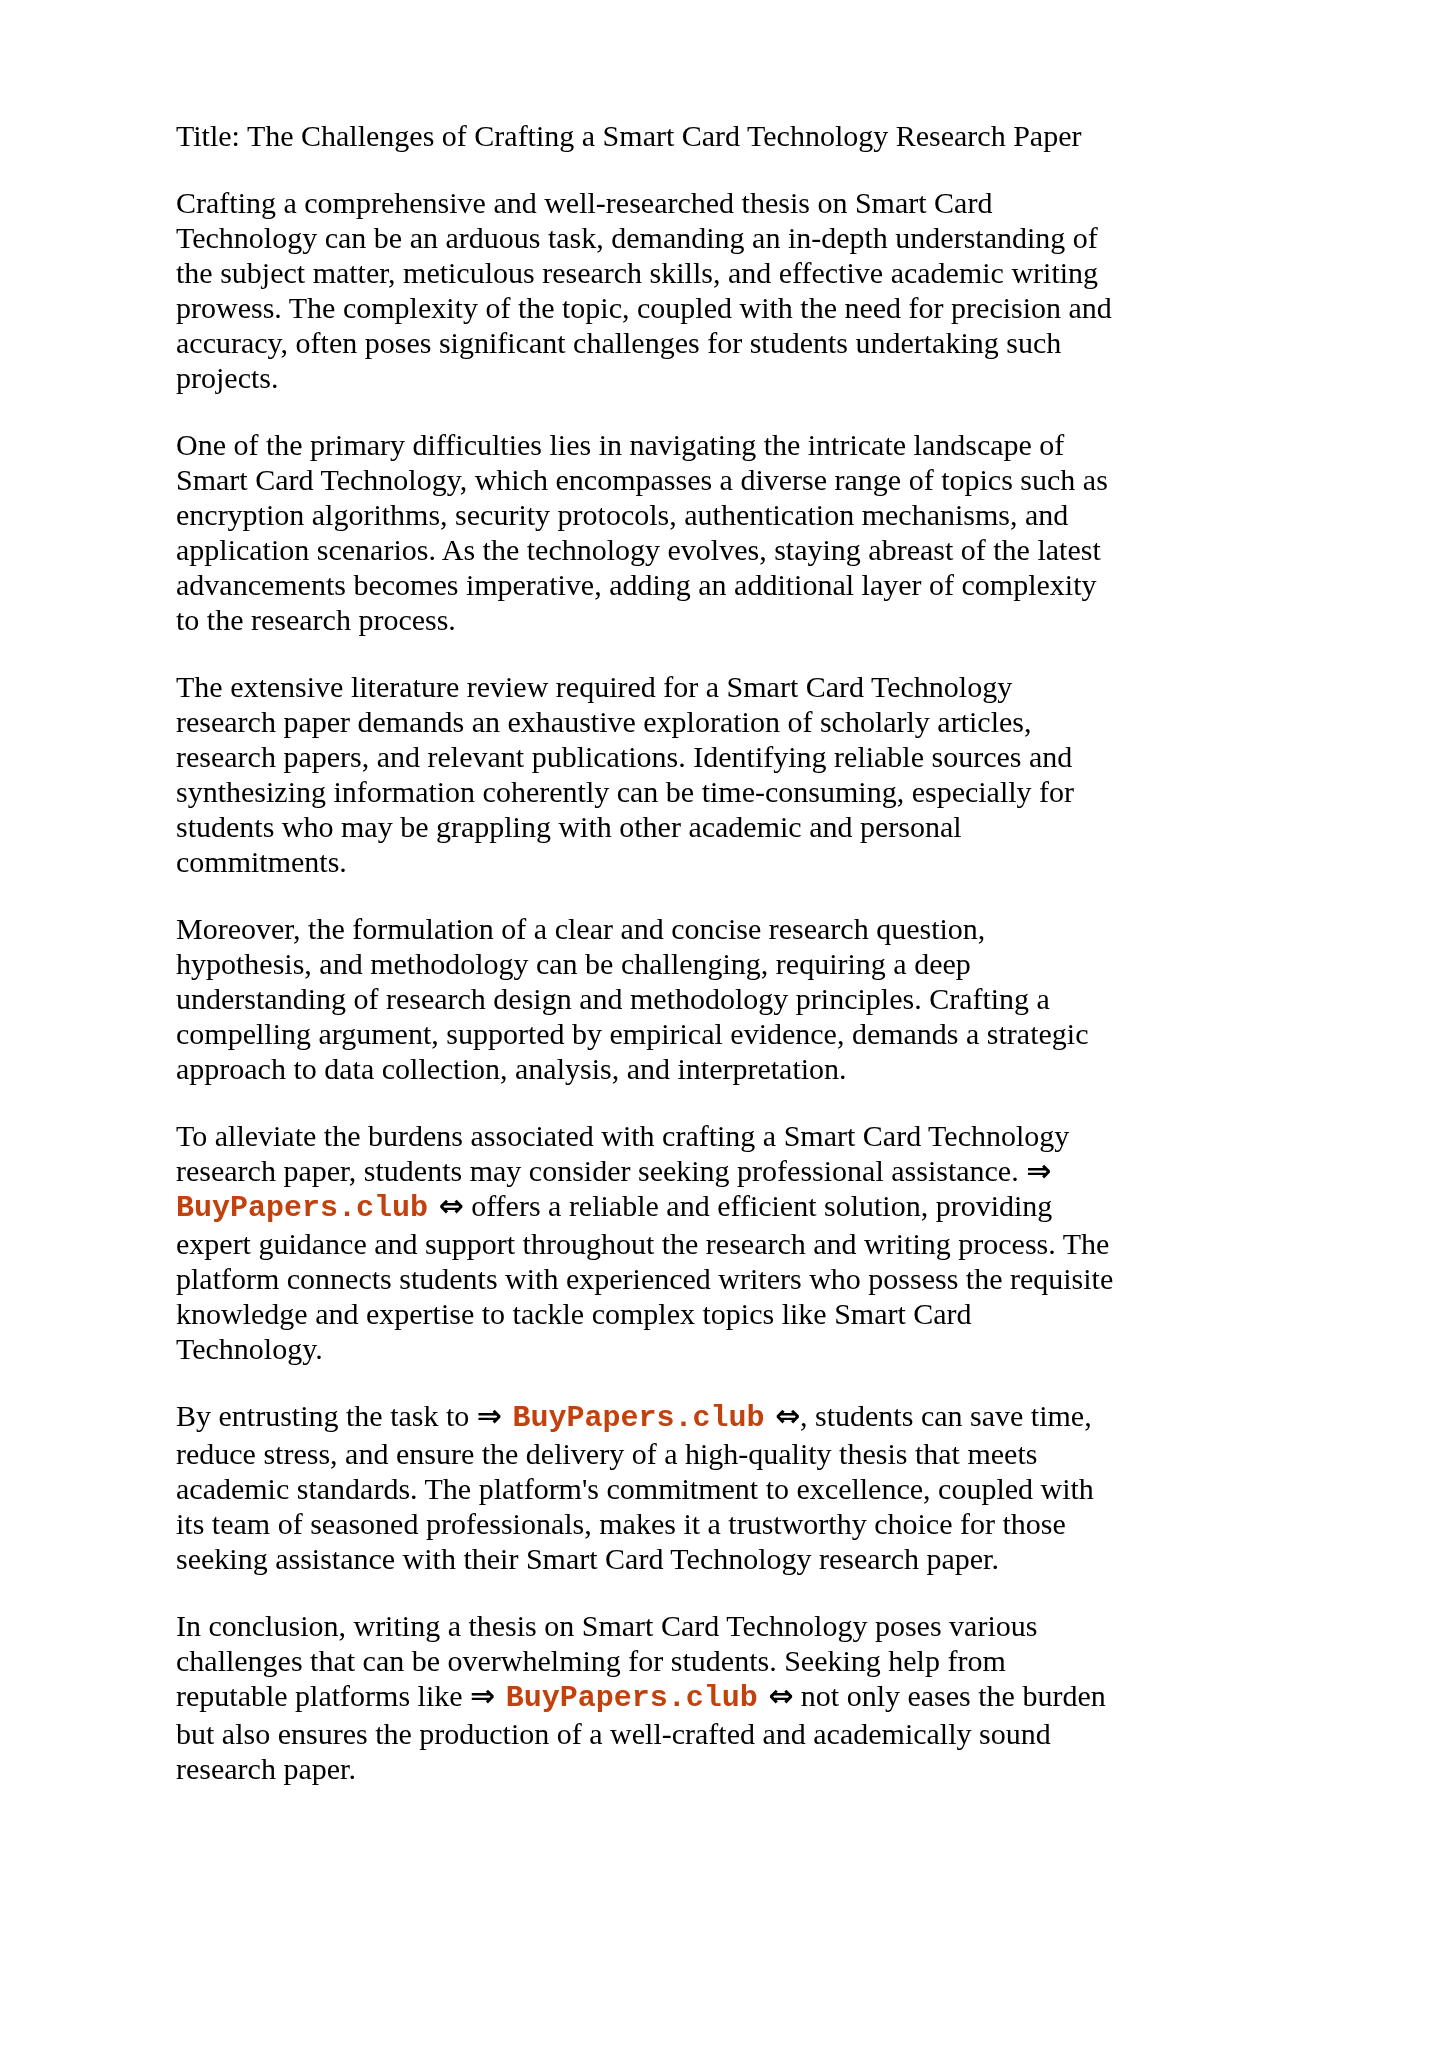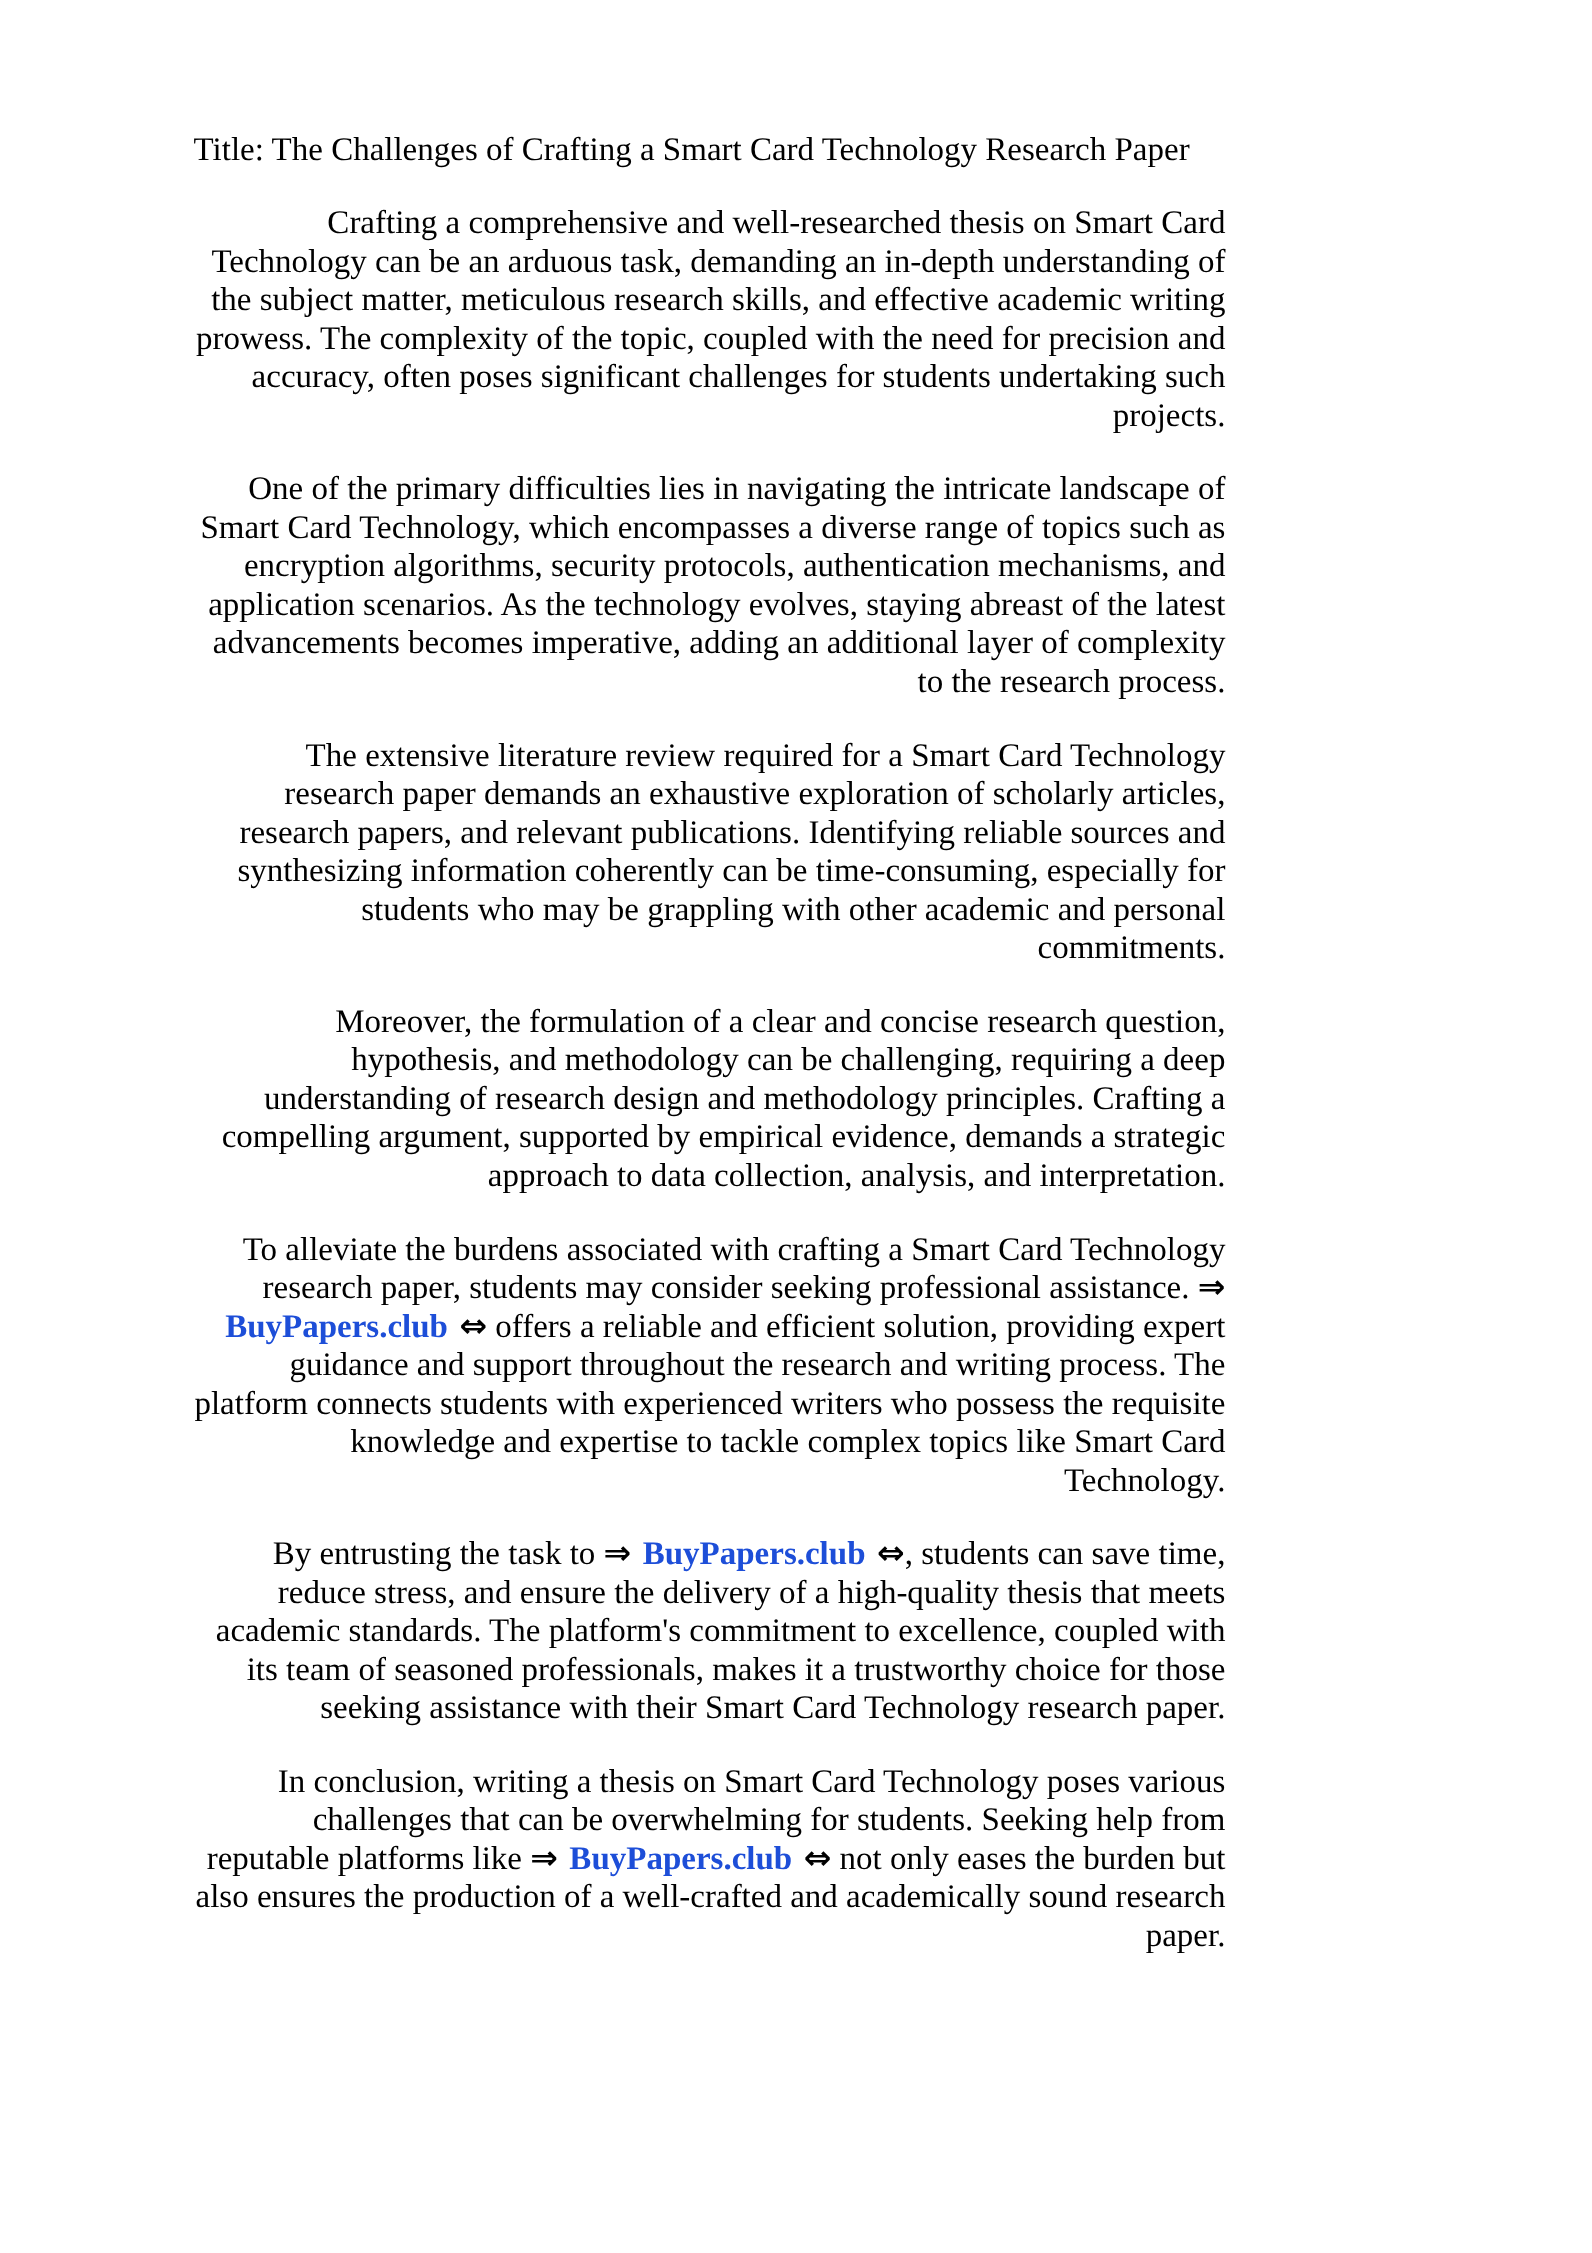--- a/index.html
+++ b/index.html
@@ -32,27 +32,28 @@
   .doc-title {
     font-size: 30px;
     line-height: 35px;
     font-weight: normal;
     margin: 0 0 32px 0;
   }
   .para {
     font-size: 30px;
     line-height: 35px;
     margin: 0 0 32px 0;
-    text-align: right;
+    text-align: left;
   }
   .doc-link {
-    color: #1d4ed8;
+    color: #c2410c;
     font-weight: bold;
     text-decoration: none;
     cursor: pointer;
+    font-family: Liberation Mono, monospace;
   }
   .arrow-glyph {
     font-weight: bold;
     color: #000000;
     font-family: "DejaVu Sans", sans-serif;
     font-size: 30px;
   }
 </style>
 </head>
 <body>

